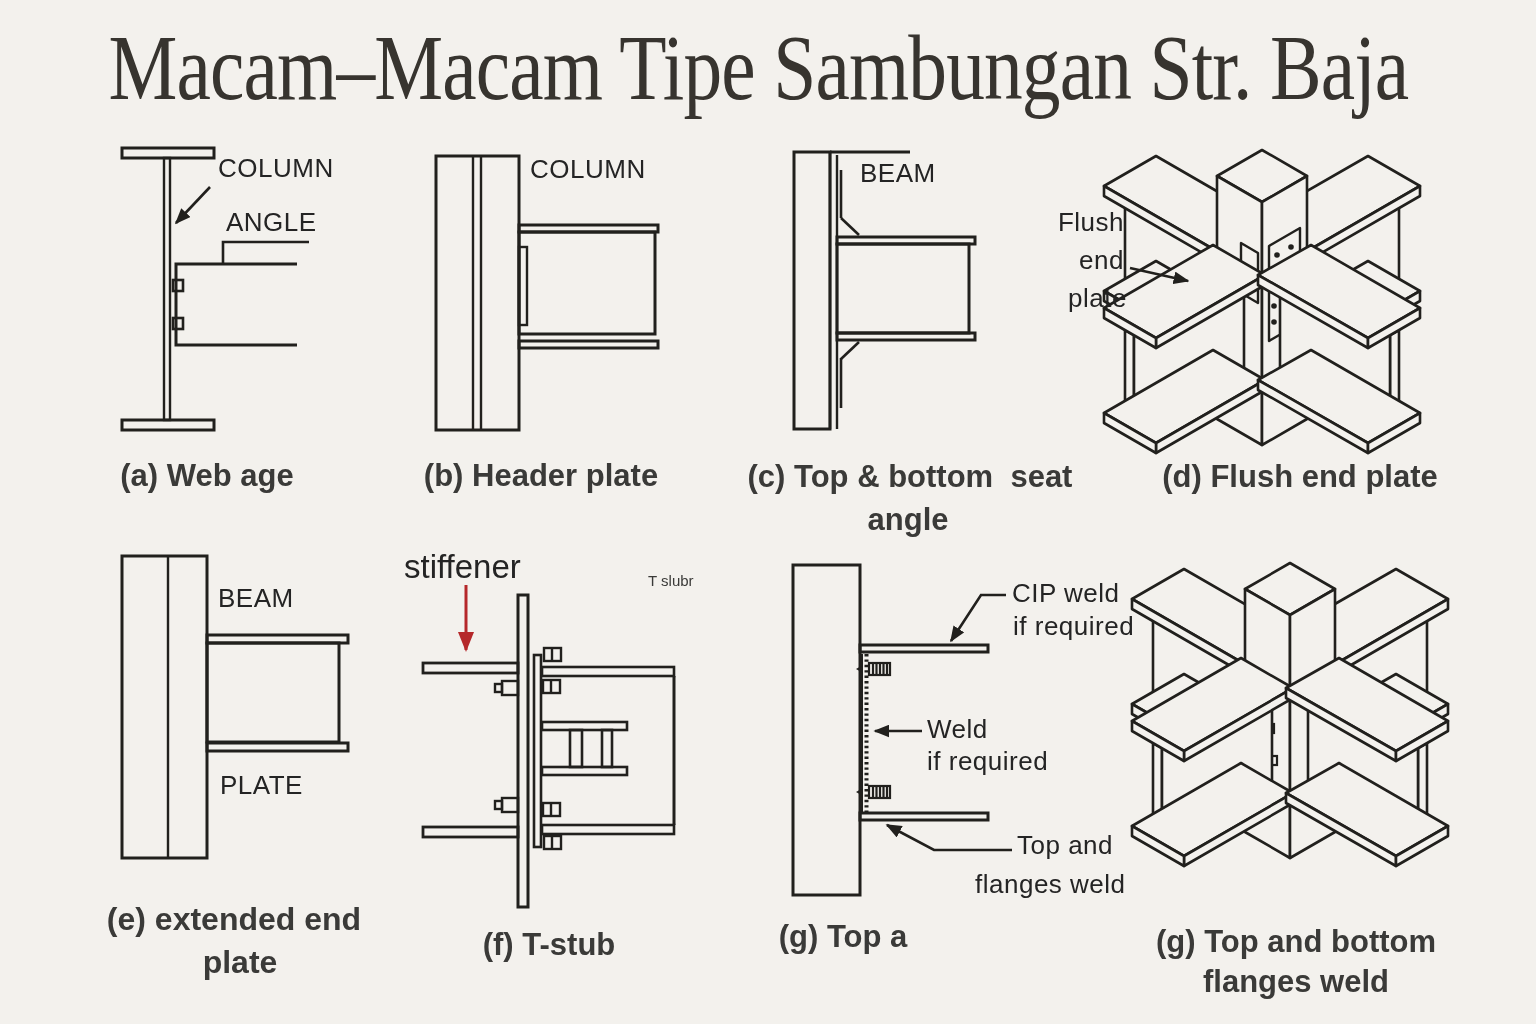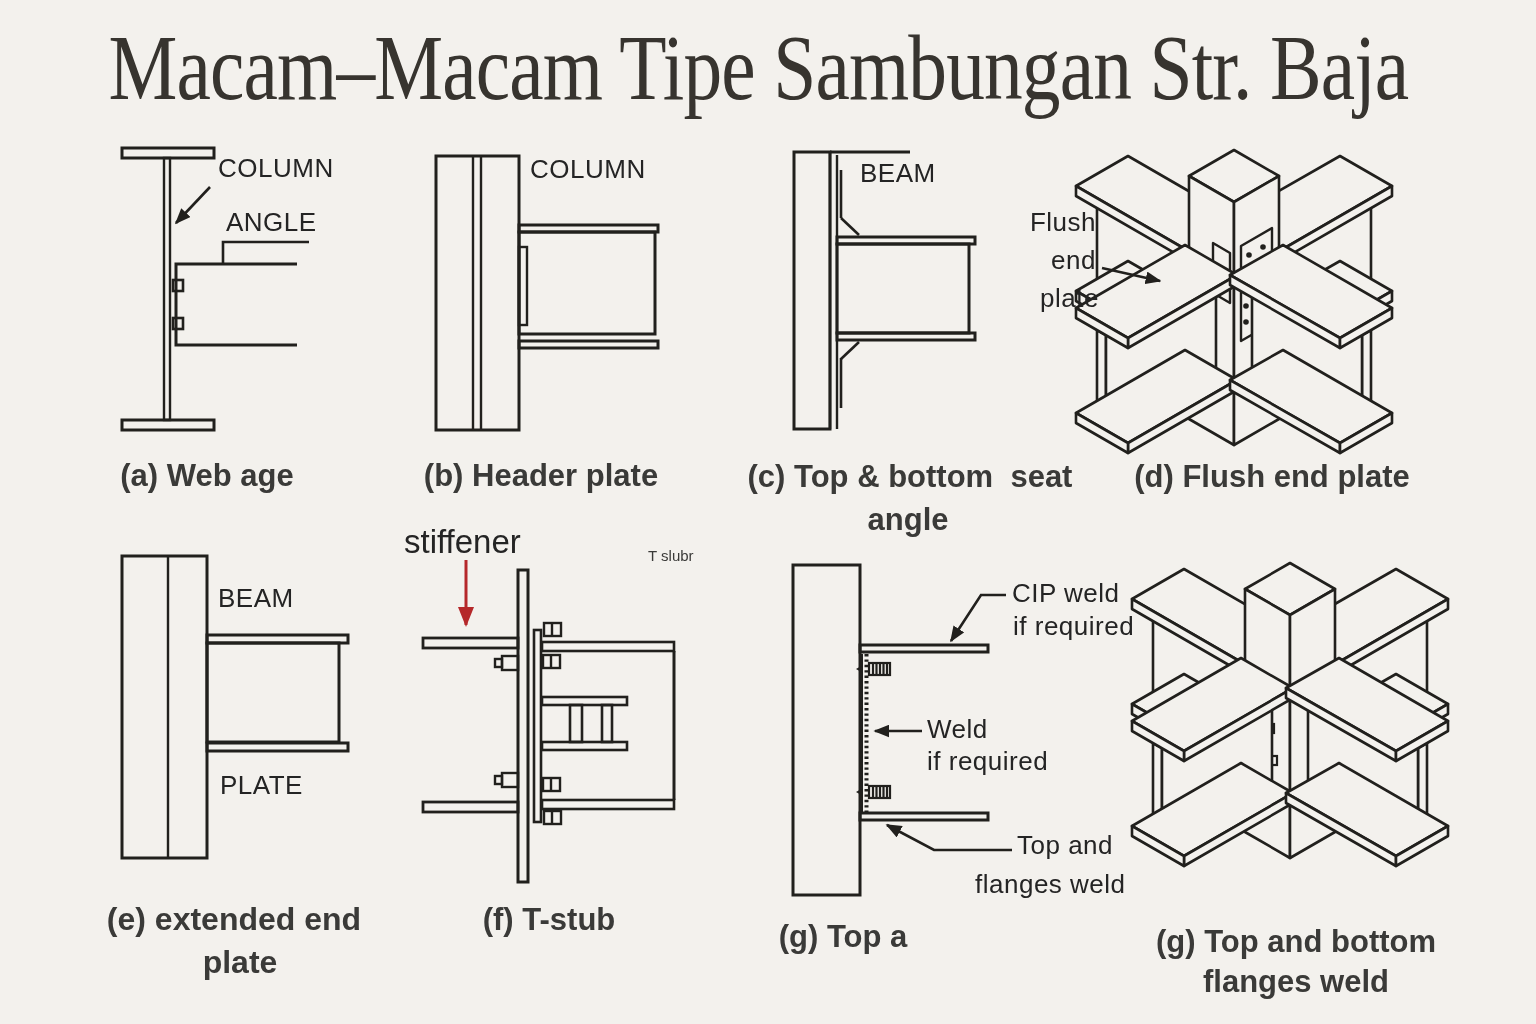--- a/index.html
+++ b/index.html
@@ -154,21 +154,21 @@
     <rect x="107" y="107" width="138" height="7"></rect>
     <rect x="107" y="114" width="132" height="89"></rect>
     <rect x="107" y="203" width="138" height="7"></rect>
   </g>
   <text x="130" y="52" class="lbl">BEAM</text>
   <text x="180" y="357" class="cap pre" text-anchor="middle">(c) Top &amp; bottom  seat</text>
   <text x="178" y="400" class="cap" text-anchor="middle">angle</text>
 </svg>
 </div>
 
-<div class="panel" style="left:1012px;top:130px">
+<div class="panel" style="left:1040px;top:130px">
 <svg width="496" height="380" viewBox="0 0 496 380">
   <g>
     <use href="#iso-joint"></use>
     <use href="#iso-plates"></use>
     <use href="#iso-near-beams"></use>
   </g>
   <line x1="90" y1="138" x2="148" y2="151" stroke="#21201d" stroke-width="2.6" marker-end="url(#ah)"></line>
   <text x="84" y="101" class="lbl" text-anchor="end">Flush</text>
   <text x="84" y="139" class="lbl" text-anchor="end">end</text>
   <text x="87" y="177" class="lbl" text-anchor="end">plate</text>
@@ -187,21 +187,21 @@
     <rect x="147" y="103" width="132" height="99"></rect>
     <rect x="147" y="203" width="141" height="8"></rect>
   </g>
   <text x="158" y="67" class="lbl">BEAM</text>
   <text x="160" y="254" class="lbl">PLATE</text>
   <text x="174" y="390" class="cap-big" text-anchor="middle">(e) extended end</text>
   <text x="180" y="433" class="cap-big" text-anchor="middle">plate</text>
 </svg>
 </div>
 
-<div class="panel" style="left:390px;top:515px">
+<div class="panel" style="left:390px;top:540px">
 <svg width="330" height="440" viewBox="0 0 330 440">
   <g fill="none" stroke="#21201d" stroke-width="3">
     <rect x="128" y="55" width="10" height="312"></rect>
   </g>
   <g fill="none" stroke="#21201d" stroke-width="2.8">
     <rect x="33" y="123" width="95" height="10"></rect>
     <rect x="33" y="287" width="95" height="10"></rect>
   </g>
   <g fill="none" stroke="#21201d" stroke-width="2.6">
     <rect x="144" y="115" width="7" height="192"></rect>

